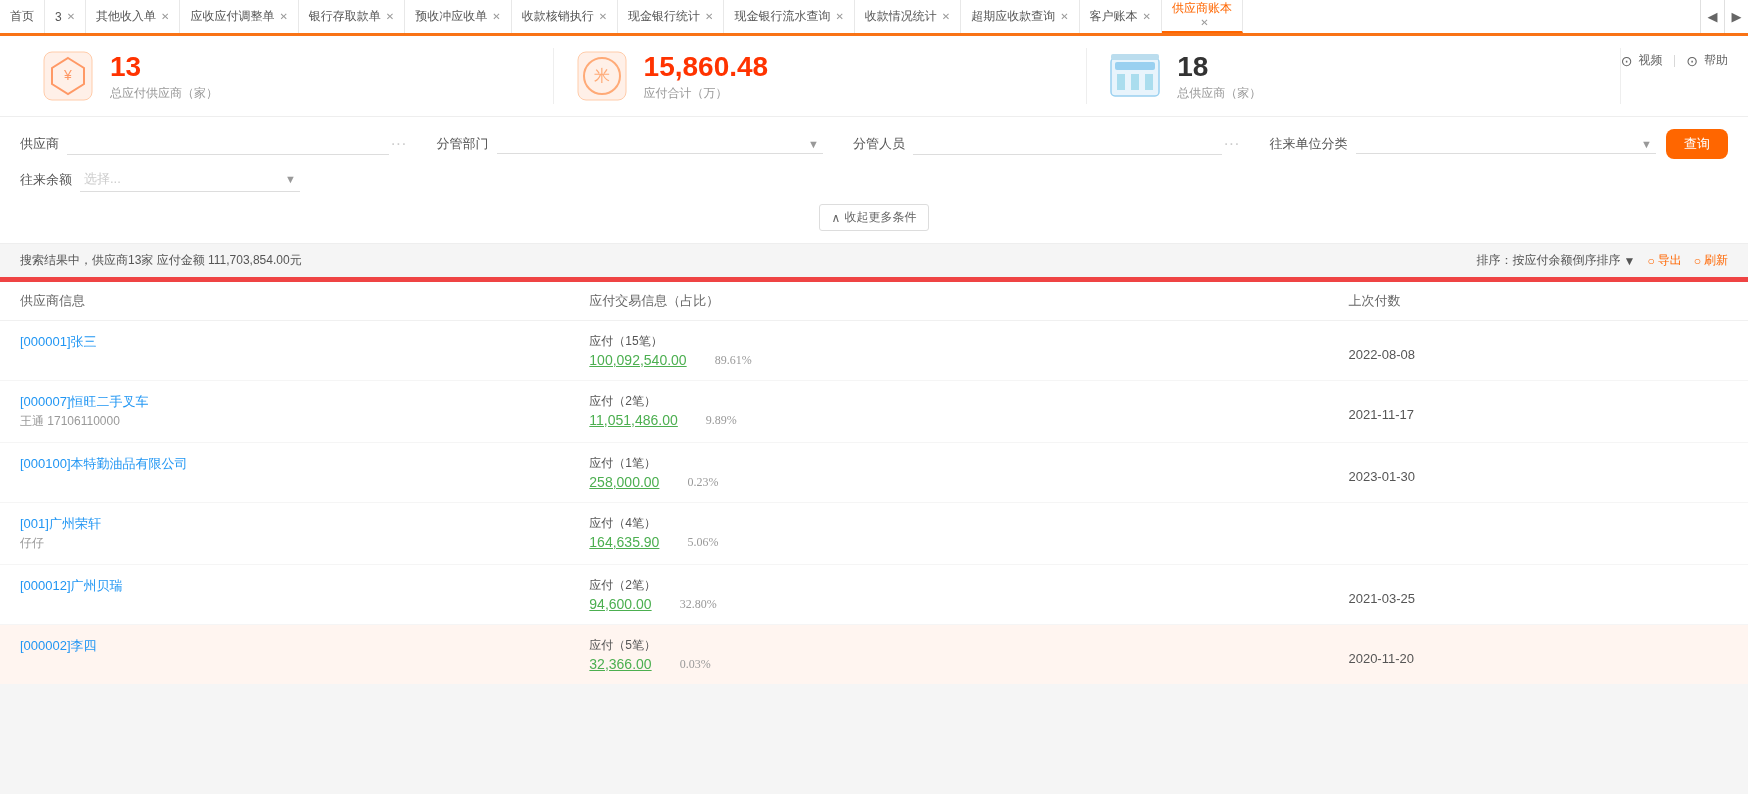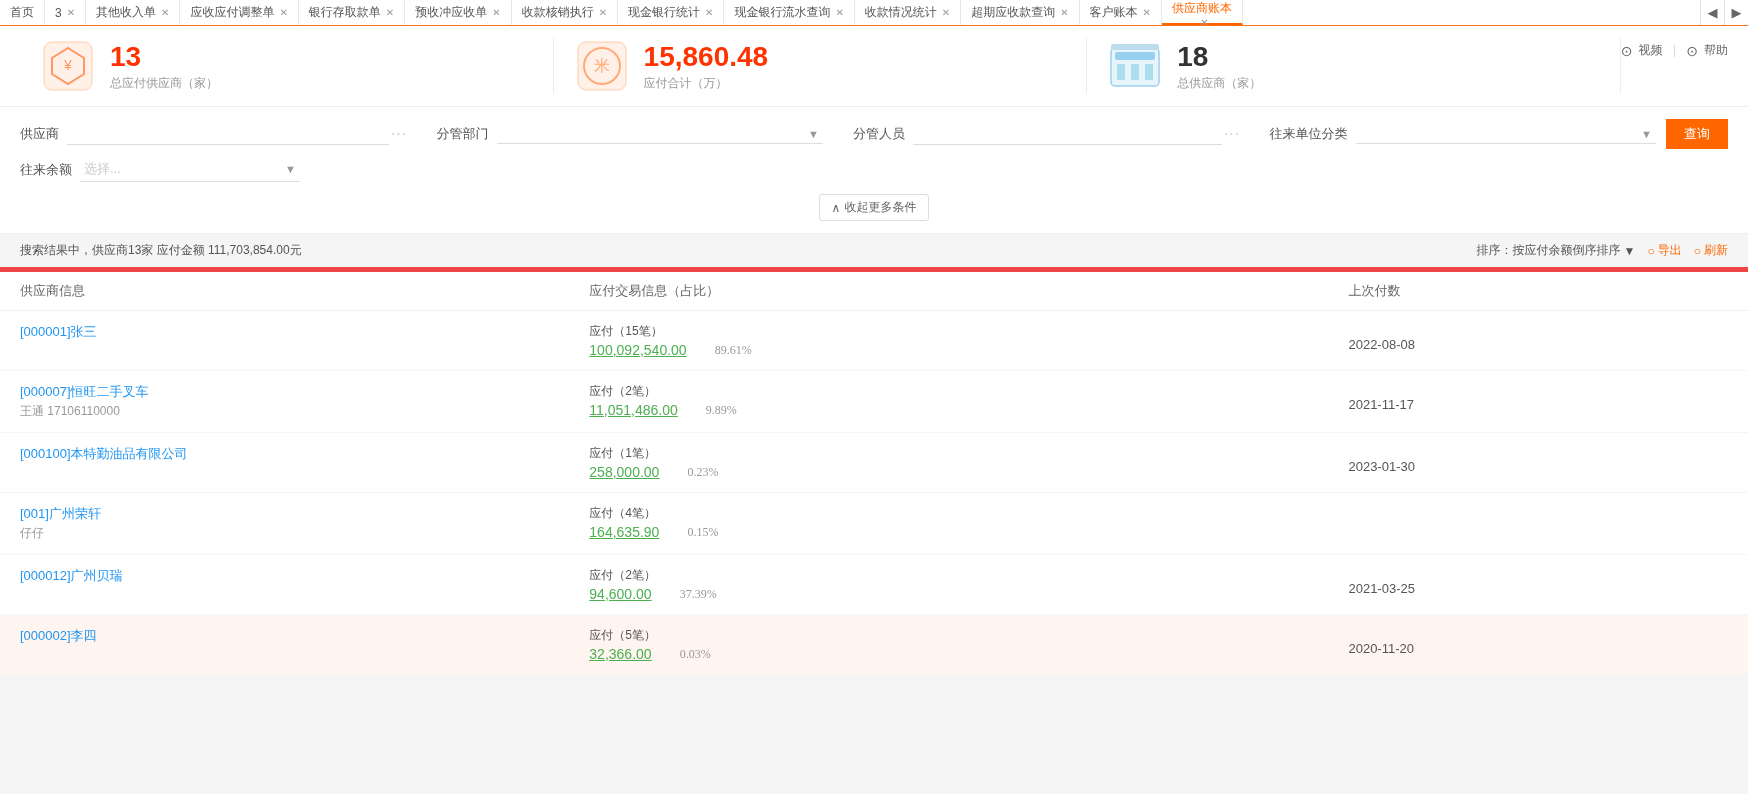--- a/index.html
+++ b/index.html
@@ -3,22 +3,22 @@
   <meta charset="utf-8">
   <style>
     * { box-sizing: border-box; margin: 0; padding: 0; }
     body { font-family: 'Microsoft YaHei', Arial, sans-serif; font-size: 13px; background: #f5f5f5; color: #333; }
 
     
     .top-nav {
       display: flex;
       align-items: center;
       background: #fff;
-      border-bottom: 1px solid #f97316;
-      height: 26px;
+      border-bottom: 3px solid #f97316;
+      height: 36px;
       overflow: hidden;
     }
     .nav-tab {
       display: flex;
       align-items: center;
       padding: 0 10px;
       height: 100%;
       border-right: 1px solid #e8e8e8;
       white-space: nowrap;
       cursor: pointer;
@@ -156,21 +156,21 @@
     }
     .filter-divider {
       width: 30px;
       flex-shrink: 0;
     }
     .search-btn {
       background: #ff6600;
       color: #fff;
       border: none;
       padding: 6px 18px;
-      border-radius: 0;
+      border-radius: 8px;
       cursor: pointer;
       font-size: 13px;
       flex-shrink: 0;
       margin-left: 10px;
     }
     .collapse-btn {
       display: flex;
       align-items: center;
       justify-content: center;
       padding: 4px 12px;
@@ -522,35 +522,35 @@
 
   <div class="table-row">
     <div class="col-supplier">
       <span class="supplier-link">[001]广州荣轩</span>
       <div class="supplier-sub">仔仔</div>
     </div>
     <div class="col-transaction">
       <div class="transaction-label">应付（4笔）</div>
       <div class="transaction-row">
         <span class="transaction-amount">164,635.90</span>
-        <span class="transaction-percent">0.15%</span>
+        <span class="transaction-percent">5.06%</span>
       </div>
     </div>
     <div class="col-lastpay last-pay"></div>
   </div>
 
   <div class="table-row">
     <div class="col-supplier">
       <span class="supplier-link">[000012]广州贝瑞</span>
     </div>
     <div class="col-transaction">
       <div class="transaction-label">应付（2笔）</div>
       <div class="transaction-row">
         <span class="transaction-amount">94,600.00</span>
-        <span class="transaction-percent">37.39%</span>
+        <span class="transaction-percent">32.80%</span>
       </div>
     </div>
     <div class="col-lastpay last-pay">2021-03-25</div>
   </div>
 
   <div class="table-row highlighted">
     <div class="col-supplier">
       <span class="supplier-link">[000002]李四</span>
     </div>
     <div class="col-transaction">

